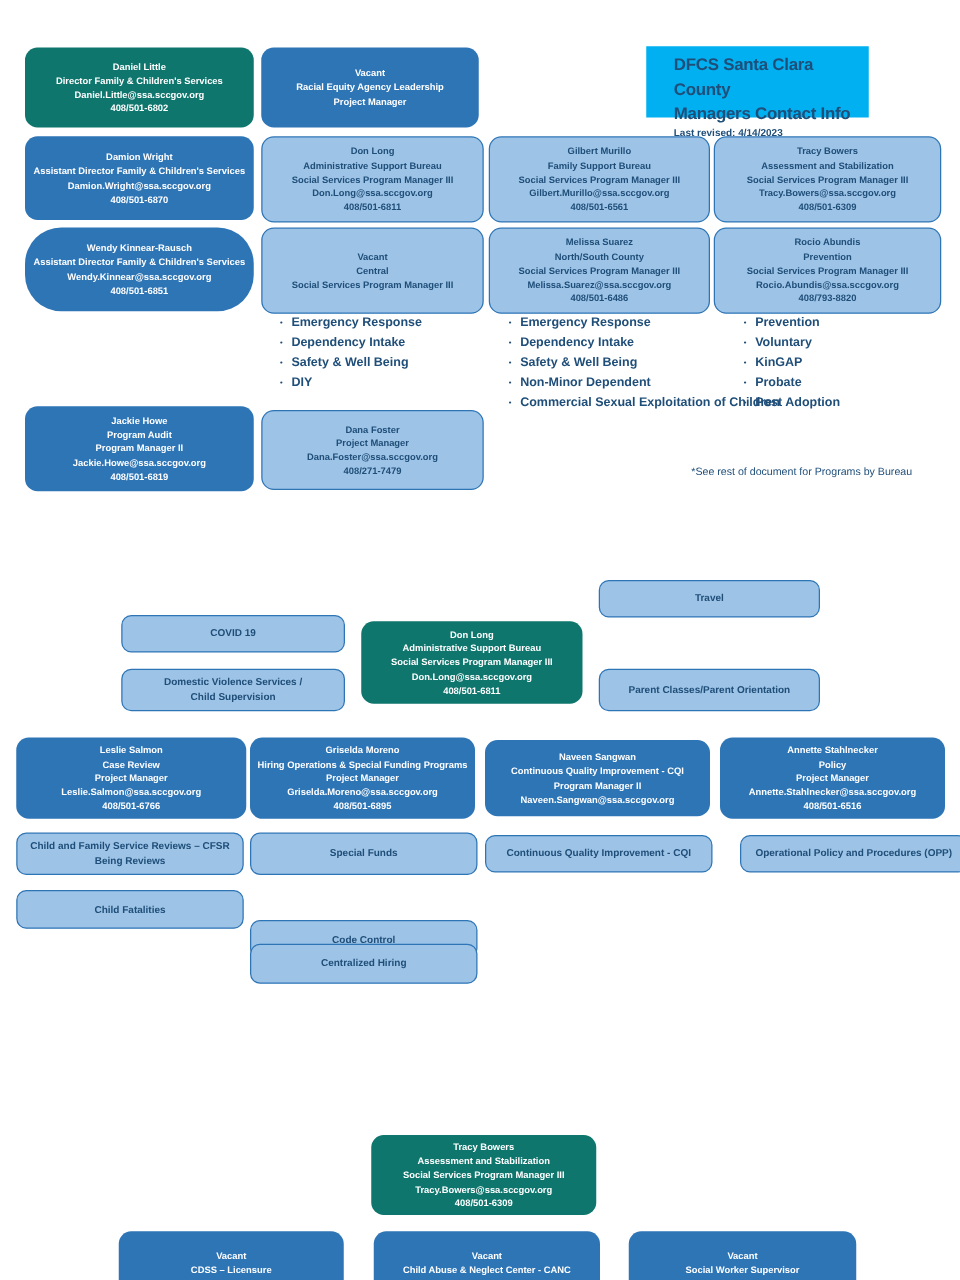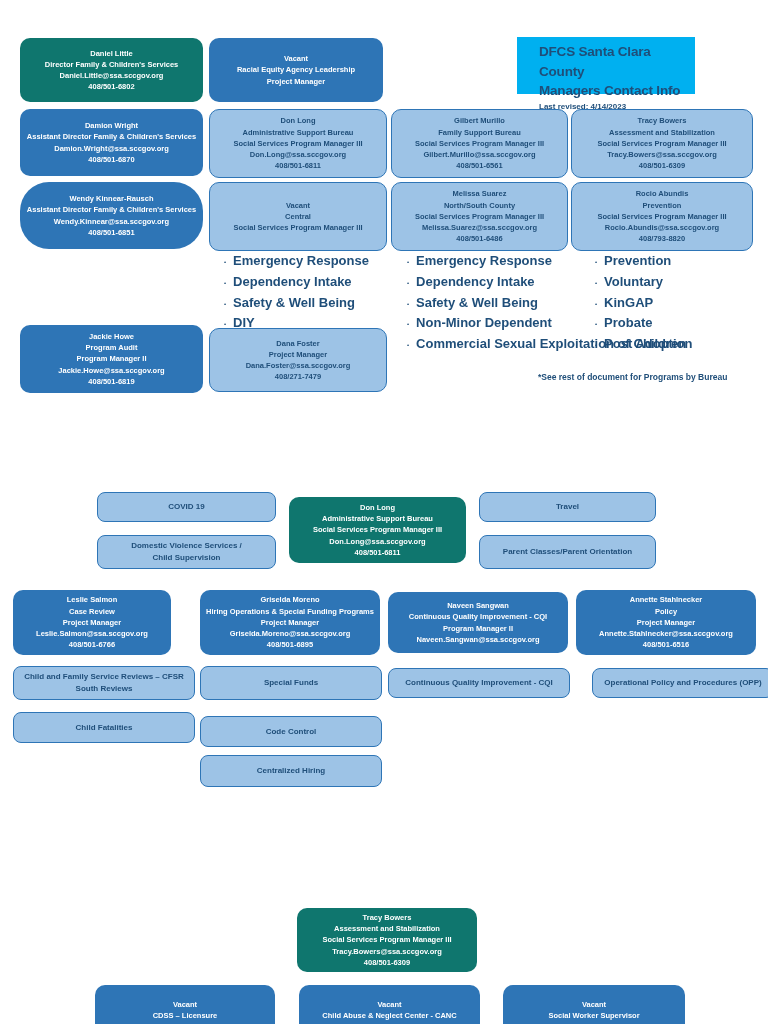--- a/index.html
+++ b/index.html
@@ -19,26 +19,26 @@
   .light{background:#9dc3e6;color:#1f4e79;border:1px solid #2e75b6;font-size:7.5px;}
   .label-box{font-size:8px;border-radius:8px;}
   .header-box{
     position:absolute;background:#00b0f0;color:#1f4e79;padding:5px 9px;box-sizing:border-box;
     text-align:left;
   }
   .header-title{font-weight:bold;font-size:13.5px;line-height:1.45;letter-spacing:-0.2px;}
   .header-revised{font-weight:bold;font-size:8px;margin-top:1px;}
   .bullets{
     position:absolute;margin:0;padding:0;list-style:none;
-    color:#1f4e79;font-weight:bold;font-size:13px;line-height:1.6;text-align:left;
+    color:#1f4e79;font-weight:bold;font-size:10px;line-height:1.6;text-align:left;
   }
   .bullets li{white-space:nowrap;}
   .bullets li::before{content:"•";font-size:6px;margin-right:7px;position:relative;top:-1px;}
   .footnote{
-    position:absolute;color:#1f4e79;font-weight:bold;font-size:8.5px;white-space:nowrap;
+    position:absolute;color:#1f4e79;font-weight:normal;font-size:8.5px;white-space:nowrap;margin-left:15px;
   }
 </style>
 </head>
 <body>
 
 <div id="page">
 
   <div class="header-box" style="left:517px;top:37px;width:178px;height:57px;padding-left:22px;">
     <div class="header-title">DFCS Santa Clara County</div>
     <div class="header-title">Managers Contact Info</div>
@@ -144,39 +144,39 @@
       <div>Project Manager</div>
       <div>Dana.Foster@ssa.sccgov.org</div>
       <div>408/271-7479</div>
     </div>
 
   <div class="footnote" style="left:538px;top:372px;">*See rest of document for Programs by Bureau</div>
 
   <div class="box light label-box" style="left:97px;top:492px;width:177px;height:28px;">
       <div>COVID 19</div>
     </div>
-  <div class="box light label-box" style="left:479px;top:492px;width:175px;height:28px;">
+  <div class="box light label-box" style="left:479px;top:464px;width:175px;height:28px;">
       <div>Travel</div>
     </div>
   <div class="box dark" style="left:289px;top:497px;width:177px;height:66px;">
       <div>Don Long</div>
       <div>Administrative Support Bureau</div>
       <div>Social Services Program Manager III</div>
       <div>Don.Long@ssa.sccgov.org</div>
       <div>408/501-6811</div>
     </div>
   <div class="box light label-box" style="left:97px;top:535px;width:177px;height:32px;">
       <div>Domestic Violence Services /</div>
       <div>Child Supervision</div>
     </div>
   <div class="box light label-box" style="left:479px;top:535px;width:175px;height:32px;">
       <div>Parent Classes/Parent Orientation</div>
     </div>
 
-  <div class="box medium" style="left:13px;top:590px;width:158px;height:65px;">
+  <div class="box medium" style="left:13px;top:590px;width:184px;height:65px;">
       <div>Leslie Salmon</div>
       <div>Case Review</div>
       <div>Project Manager</div>
       <div>Leslie.Salmon@ssa.sccgov.org</div>
       <div>408/501-6766</div>
     </div>
   <div class="box medium" style="left:200px;top:590px;width:180px;height:65px;">
       <div>Griselda Moreno</div>
       <div>Hiring Operations &amp; Special Funding Programs</div>
       <div>Project Manager</div>
@@ -192,36 +192,36 @@
   <div class="box medium" style="left:576px;top:590px;width:180px;height:65px;">
       <div>Annette Stahlnecker</div>
       <div>Policy</div>
       <div>Project Manager</div>
       <div>Annette.Stahlnecker@ssa.sccgov.org</div>
       <div>408/501-6516</div>
     </div>
 
   <div class="box light label-box" style="left:13px;top:666px;width:180px;height:32px;">
       <div>Child and Family Service Reviews – CFSR</div>
-      <div>South Reviews</div>
+      <div>Being Reviews</div>
     </div>
   <div class="box light label-box" style="left:200px;top:666px;width:180px;height:32px;">
       <div>Special Funds</div>
     </div>
   <div class="box light label-box" style="left:388px;top:668px;width:180px;height:28px;">
       <div>Continuous Quality Improvement - CQI</div>
     </div>
   <div class="box light label-box" style="left:592px;top:668px;width:180px;height:28px;text-align:center;">
       <div>Operational Policy and Procedures (OPP)</div>
     </div>
 
   <div class="box light label-box" style="left:13px;top:712px;width:180px;height:29px;">
       <div>Child Fatalities</div>
     </div>
-  <div class="box light label-box" style="left:200px;top:716px;width:180px;height:29px;">
+  <div class="box light label-box" style="left:200px;top:736px;width:180px;height:29px;">
       <div>Code Control</div>
     </div>
   <div class="box light label-box" style="left:200px;top:755px;width:180px;height:30px;">
       <div>Centralized Hiring</div>
     </div>
 
   <div class="box dark" style="left:297px;top:908px;width:180px;height:64px;">
       <div>Tracy Bowers</div>
       <div>Assessment and Stabilization</div>
       <div>Social Services Program Manager III</div>

